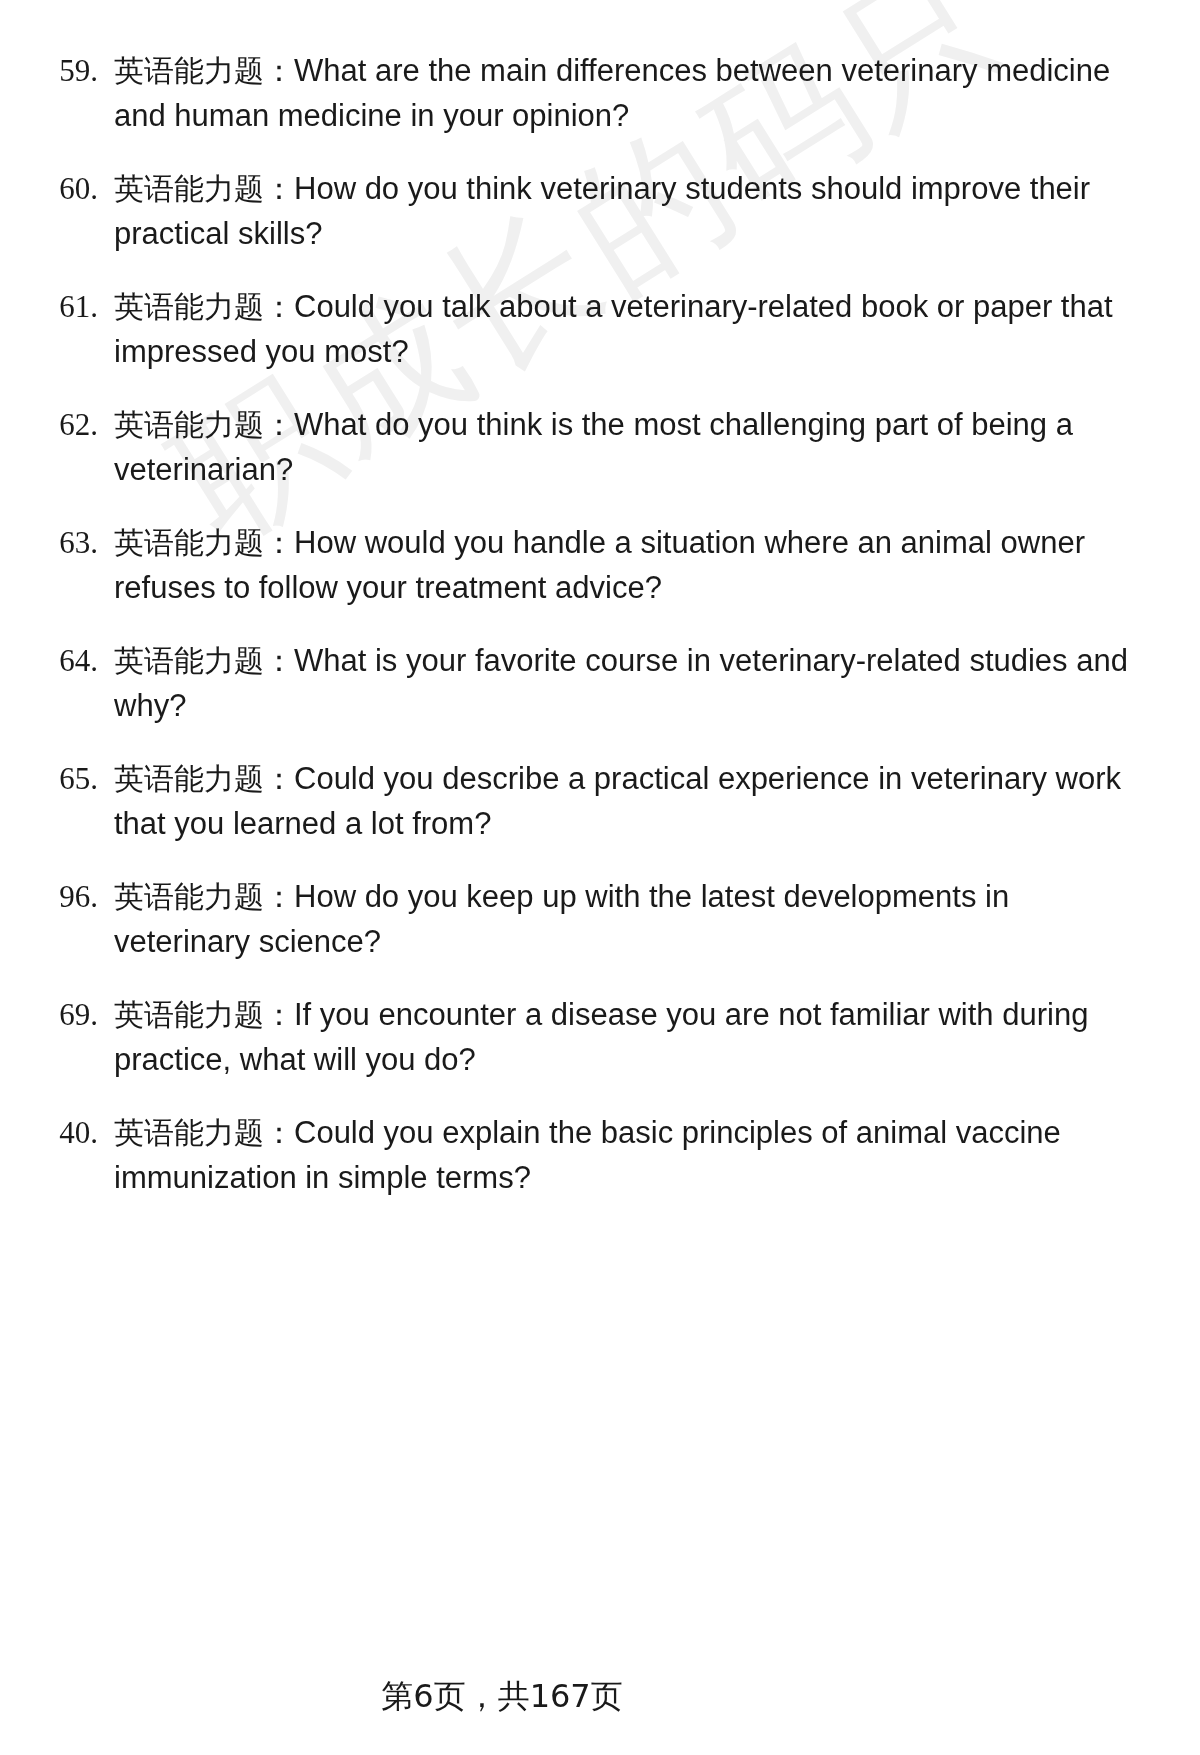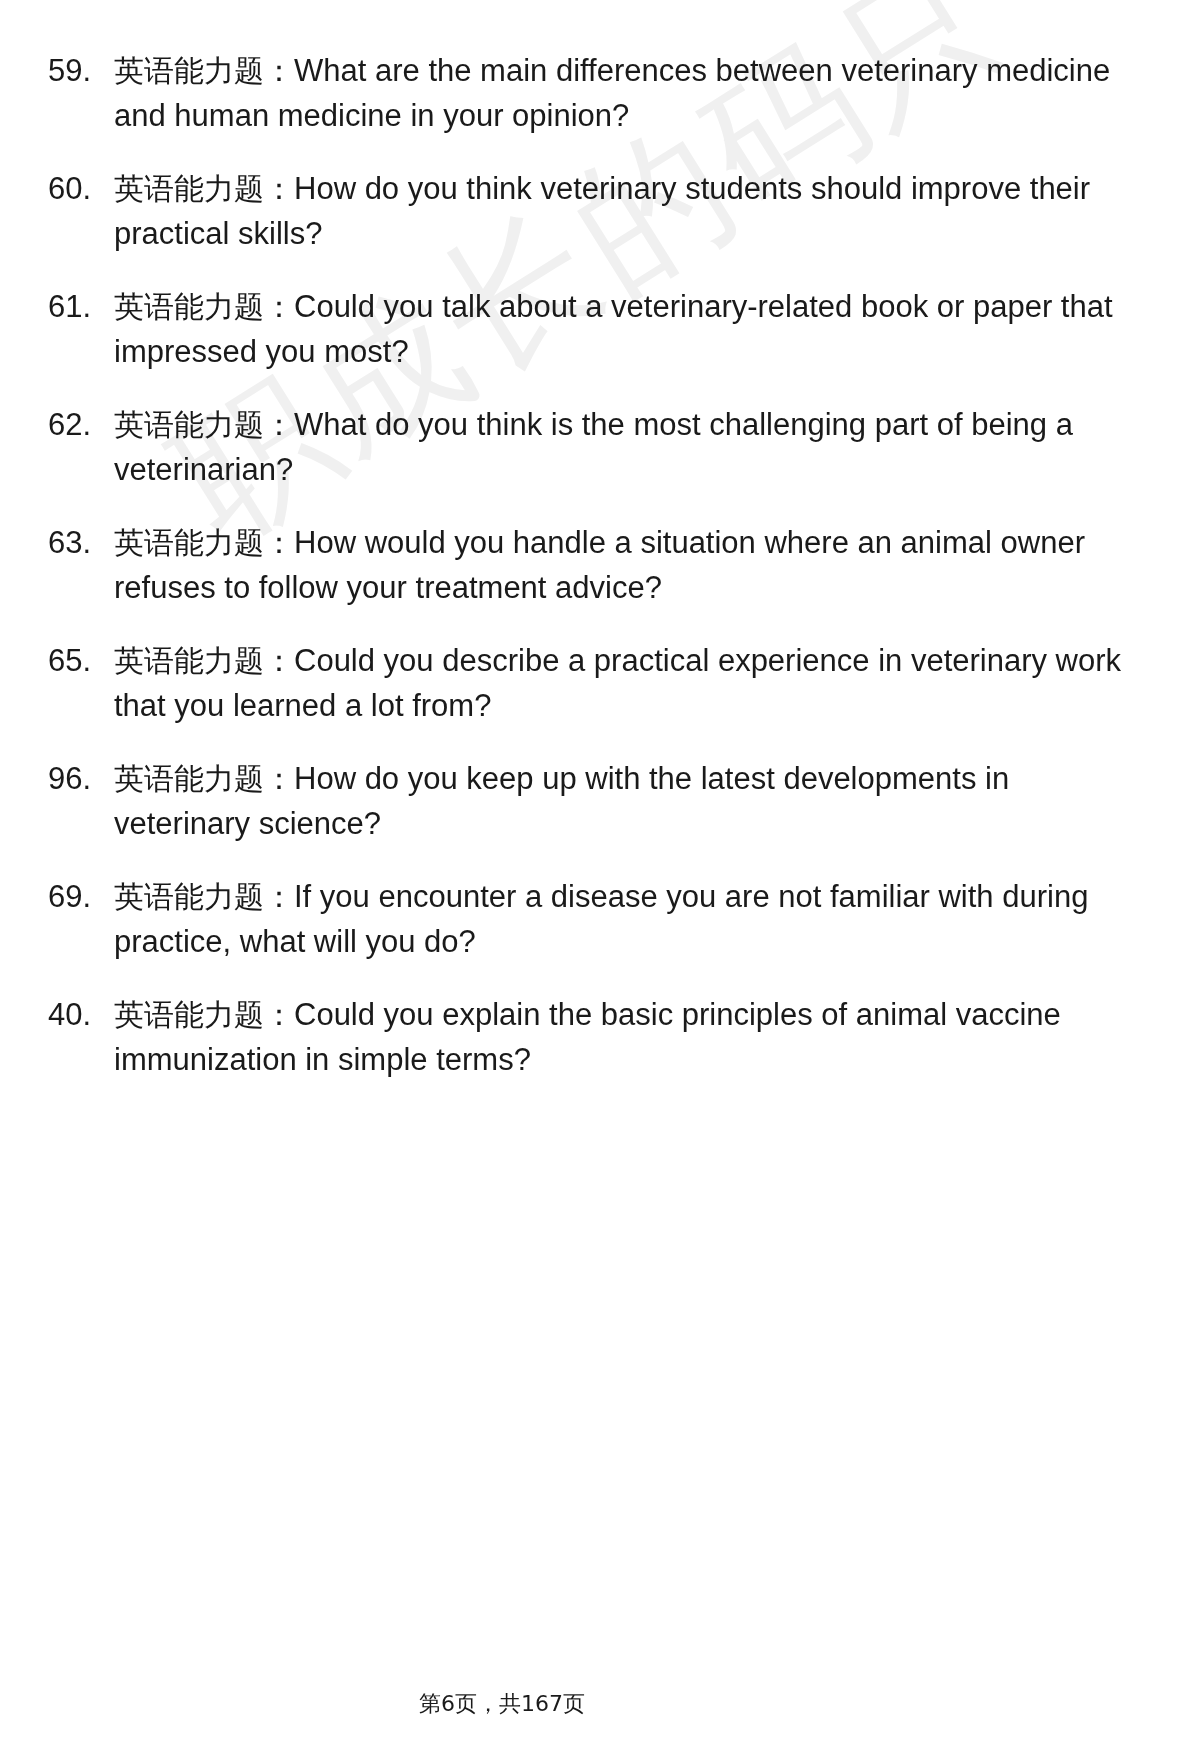--- a/index.html
+++ b/index.html
@@ -57,45 +57,47 @@
   }
 
   .q-item {
     display: flex;
     align-items: flex-start;
     margin-bottom: 28px;
   }
   .q-num {
     flex: 0 0 auto;
     width: 66px;
+    text-align: right;
     padding-right: 16px;
     font-size: 31px;
     line-height: 45px;
     color: #1a1a1a;
     box-sizing: border-box;
+    font-family: Liberation Serif, serif;
   }
   .q-text {
     flex: 1 1 auto;
     font-size: 31px;
     line-height: 45px;
     color: #1a1a1a;
     word-break: break-word;
   }
   .q-tag {
     font-family: Liberation Sans, sans-serif;
     font-size: 30px;
   }
 
   .footer {
     position: absolute;
     left: 0;
     bottom: 36px;
     width: 1004px;
     text-align: center;
-    font-size: 22px;
+    font-size: 32px;
     color: #1a1a1a;
     font-family: "DejaVu Sans", sans-serif;
     z-index: 1;
   }
 </style>
 </head>
 <body>
 
 <div class="page">
 
@@ -123,20 +125,24 @@
     <div class="q-item">
       <div class="q-num">62.</div>
       <div class="q-text"><span class="q-tag">英语能力题：</span><span>What do you think is the most challenging part of being a veterinarian?</span></div>
     </div>
 
     <div class="q-item">
       <div class="q-num">63.</div>
       <div class="q-text"><span class="q-tag">英语能力题：</span><span>How would you handle a situation where an animal owner refuses to follow your treatment advice?</span></div>
     </div>
 
+    <div class="q-item">
+      <div class="q-num">64.</div>
+      <div class="q-text"><span class="q-tag">英语能力题：</span><span>What is your favorite course in veterinary-related studies and why?</span></div>
+    </div>
 
     <div class="q-item">
       <div class="q-num">65.</div>
       <div class="q-text"><span class="q-tag">英语能力题：</span><span>Could you describe a practical experience in veterinary work that you learned a lot from?</span></div>
     </div>
 
 
     <div class="q-item">
       <div class="q-num">96.</div>
       <div class="q-text"><span class="q-tag">英语能力题：</span><span>How do you keep up with the latest developments in veterinary science?</span></div>

